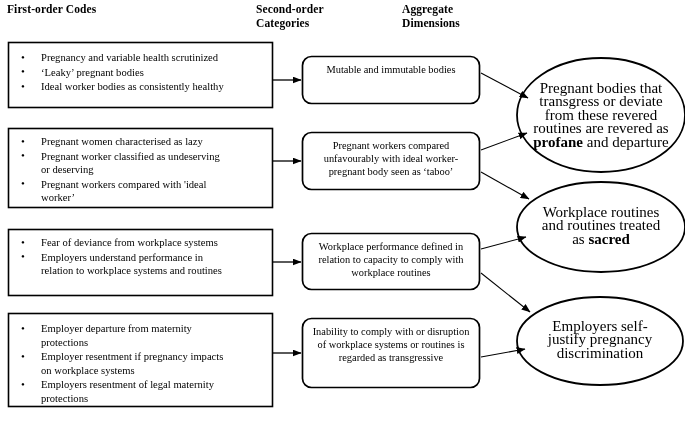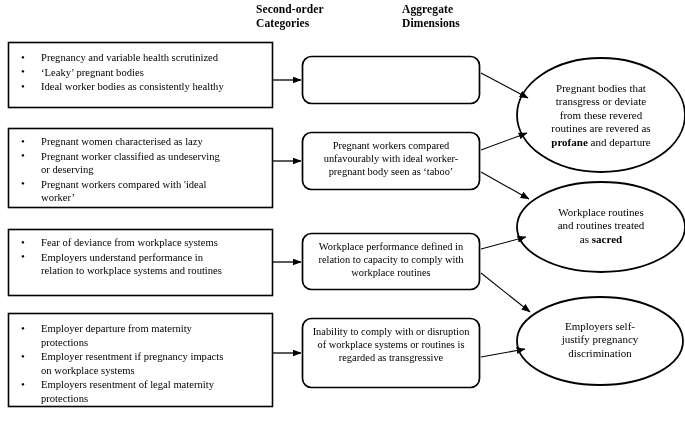--- a/index.html
+++ b/index.html
@@ -68,21 +68,21 @@
     text-align: center;
     font-size: 10.4px;
     line-height: 13.2px;
     padding: 0 8px;
   }
 
   .dim-ellipse {
     position: absolute;
     box-sizing: border-box;
     text-align: center;
-    font-size: 11px;
+    font-size: 15px;
     line-height: 13.4px;
   }
   .dim-ellipse b { font-weight: bold; }
 
   .t-inner { display: block; }
 </style>
 </head>
 <body>
 
 <div id="diagram-root">
@@ -114,20 +114,21 @@
     <line x1="273" y1="353" x2="301" y2="353" stroke="#000000" stroke-width="1.3" marker-end="url(#arrowhead)"></line>
 
     <line x1="481" y1="73" x2="528" y2="98" stroke="#000000" stroke-width="1.1" marker-end="url(#arrowhead)"></line>
     <line x1="481" y1="150" x2="527" y2="133" stroke="#000000" stroke-width="1.1" marker-end="url(#arrowhead)"></line>
     <line x1="481" y1="172" x2="529" y2="199" stroke="#000000" stroke-width="1.1" marker-end="url(#arrowhead)"></line>
     <line x1="481" y1="249" x2="526" y2="237" stroke="#000000" stroke-width="1.1" marker-end="url(#arrowhead)"></line>
     <line x1="481" y1="273" x2="530" y2="312" stroke="#000000" stroke-width="1.1" marker-end="url(#arrowhead)"></line>
     <line x1="481" y1="357" x2="525" y2="349" stroke="#000000" stroke-width="1.1" marker-end="url(#arrowhead)"></line>
   </svg>
 
+  <div class="col-header" id="header-first-order">First-order Codes</div>
   <div class="col-header" id="header-second-order">Second-order
 Categories</div>
   <div class="col-header" id="header-aggregate">Aggregate
 Dimensions</div>
 
   <div class="code-box" style="left:9px; top:43px; width:263px; height:64px;">
     <ul class="code-list" style="padding-top:8px;">
       <li>Pregnancy and variable health scrutinized</li>
       <li>‘Leaky’ pregnant bodies</li>
       <li>Ideal worker bodies as consistently healthy</li>
@@ -150,20 +151,23 @@
   </div>
 
   <div class="code-box" style="left:9px; top:314px; width:263px; height:92px;">
     <ul class="code-list" style="padding-top:8px;">
       <li style="padding-right:62px;">Employer departure from maternity protections</li>
       <li style="padding-right:36px;">Employer resentment if pregnancy impacts on workplace systems</li>
       <li style="padding-right:48px;">Employers resentment of legal maternity protections</li>
     </ul>
   </div>
 
+  <div class="cat-box" style="left:303px; top:63px; width:176px;">
+    <span class="t-inner">Mutable and immutable bodies</span>
+  </div>
   <div class="cat-box" style="left:303px; top:139px; width:176px;">
     <span class="t-inner">Pregnant workers compared unfavourably with ideal worker-pregnant body seen as ‘taboo’</span>
   </div>
   <div class="cat-box" style="left:303px; top:240px; width:176px;">
     <span class="t-inner">Workplace performance defined in relation to capacity to comply with workplace routines</span>
   </div>
   <div class="cat-box" style="left:303px; top:325px; width:176px;">
     <span class="t-inner">Inability to comply with or disruption of workplace systems or routines is regarded as transgressive</span>
   </div>
 

